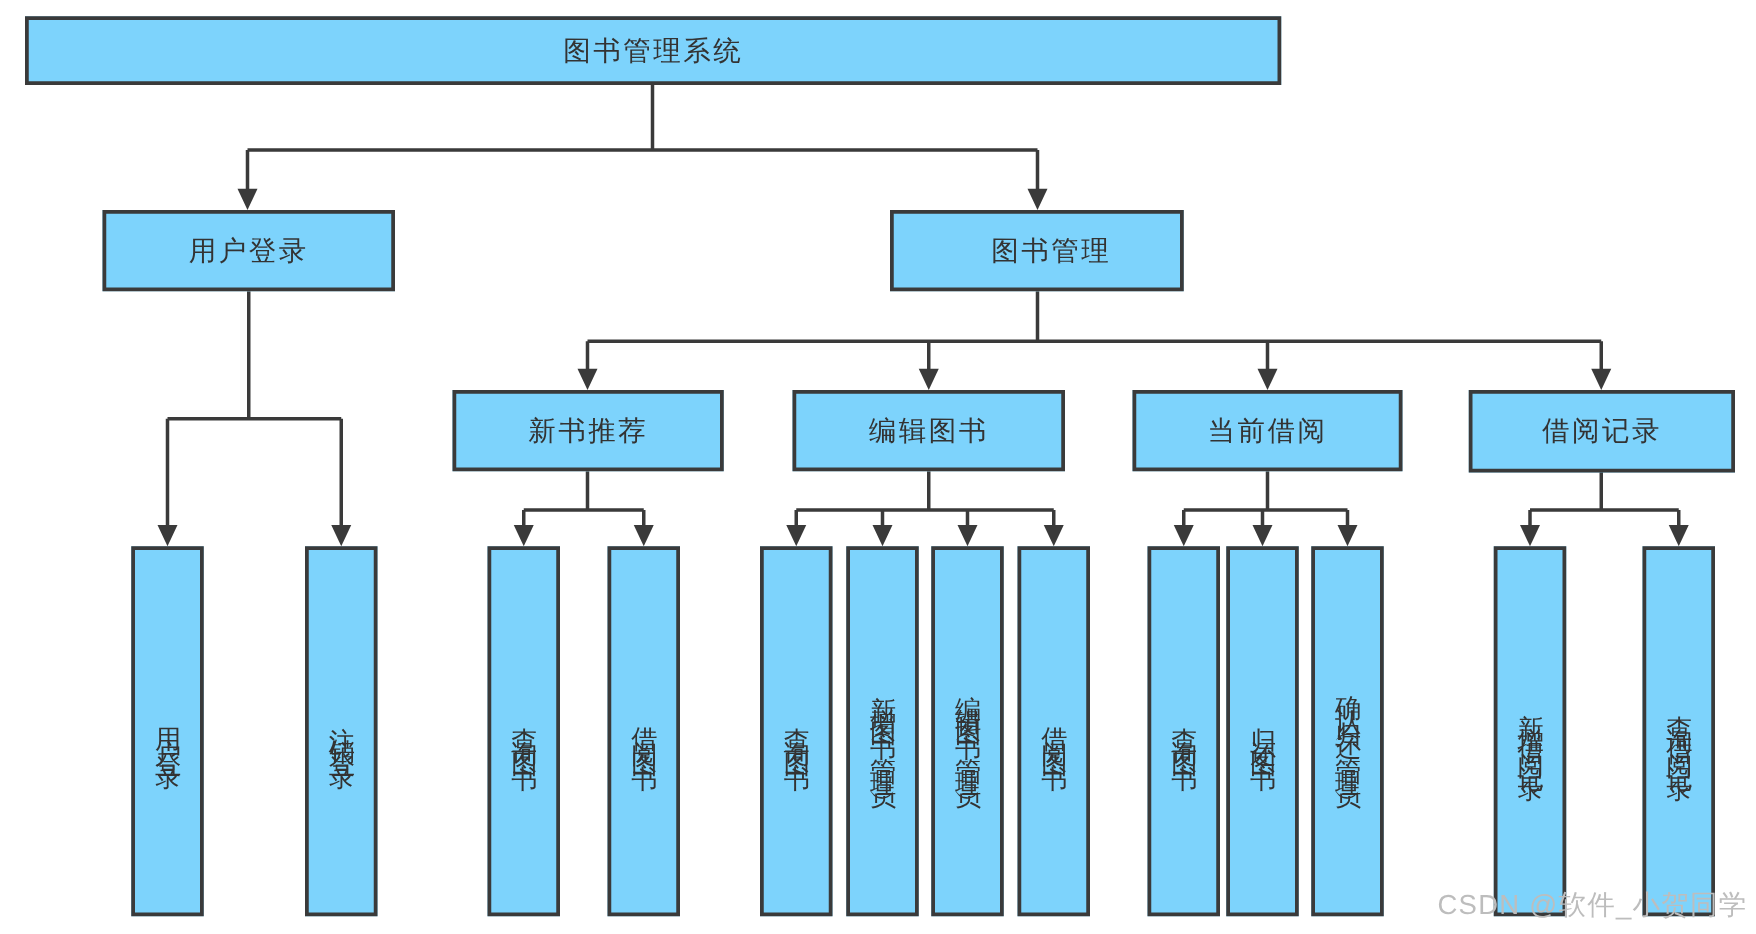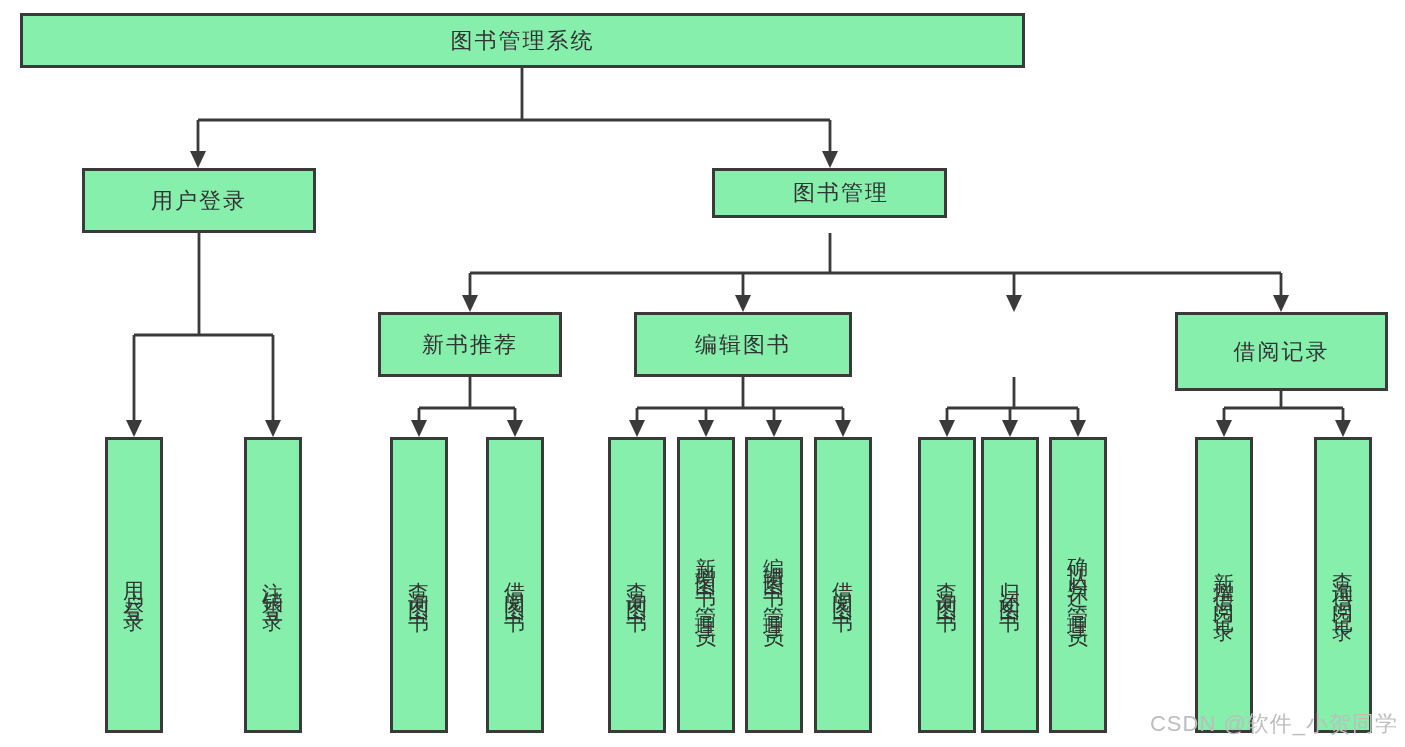--- a/index.html
+++ b/index.html
@@ -8,21 +8,21 @@
     width: 1405px;
     height: 747px;
     background: #ffffff;
     font-family: "Liberation Sans", "DejaVu Sans", sans-serif;
     overflow: hidden;
   }
   svg.wires { position: absolute; left: 0; top: 0; z-index: 1; }
   .node {
     position: absolute;
     box-sizing: border-box;
-    background: #86efac;
+    background: #7dd3fc;
     border: 3px solid #3a3a3a;
     display: flex;
     align-items: center;
     justify-content: center;
     color: #333333;
     z-index: 2;
   }
   .node.h {
     font-size: 22px;
     letter-spacing: 2px;
@@ -80,25 +80,26 @@
       <polygon points="1002,420 1018,420 1010,437"></polygon>
       <polygon points="1070,420 1086,420 1078,437"></polygon>
       <polygon points="1216,420 1232,420 1224,437"></polygon>
       <polygon points="1335,420 1351,420 1343,437"></polygon>
     </g>
   </svg>
 
   <div class="node h" style="left:20px; top:13px; width:1005px; height:55px;">图书管理系统</div>
 
   <div class="node h" style="left:82px; top:168px; width:234px; height:65px;">用户登录</div>
-  <div class="node h" style="left:712px; top:168px; width:235px; height:50px;padding-left:23px;">图书管理</div>
+  <div class="node h" style="left:712px; top:168px; width:235px; height:65px;padding-left:23px;">图书管理</div>
 
-  <div class="node h" style="left:362px; top:312px; width:184px; height:65px;margin-left:16px;">新书推荐</div>
+  <div class="node h" style="left:362px; top:312px; width:217px; height:65px;">新书推荐</div>
   <div class="node h" style="left:634px; top:312px; width:218px; height:65px;">编辑图书</div>
-  <div class="node h" style="left:1175px; top:312px; width:213px; height:79px;">借阅记录</div>
+  <div class="node h" style="left:906px; top:312px; width:216px; height:65px;">当前借阅</div>
+  <div class="node h" style="left:1175px; top:312px; width:213px; height:66px;">借阅记录</div>
 
   <div class="node v" style="left:105px; top:437px; width:58px; height:296px;">用户登录</div>
   <div class="node v" style="left:244px; top:437px; width:58px; height:296px;">注销登录</div>
 
   <div class="node v" style="left:390px; top:437px; width:58px; height:296px;">查询图书</div>
   <div class="node v" style="left:486px; top:437px; width:58px; height:296px;">借阅图书</div>
 
   <div class="node v" style="left:608px; top:437px; width:58px; height:296px;">查询图书</div>
   <div class="node v" style="left:677px; top:437px; width:58px; height:296px;">新增图书（管理员）</div>
   <div class="node v" style="left:745px; top:437px; width:58px; height:296px;">编辑图书（管理员）</div>

